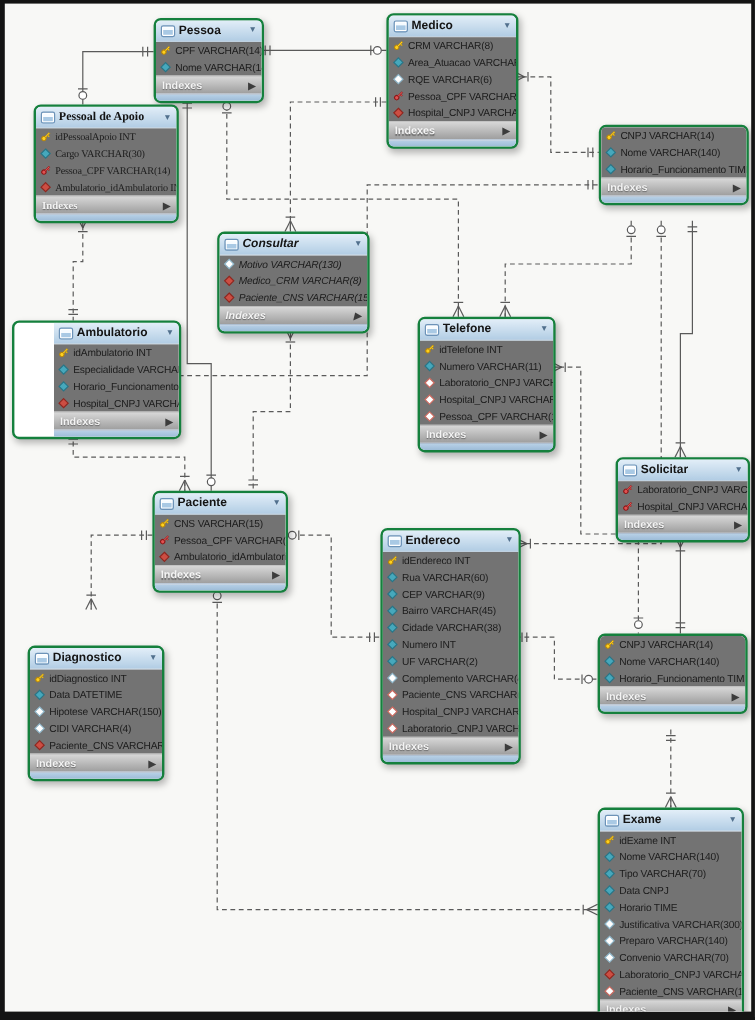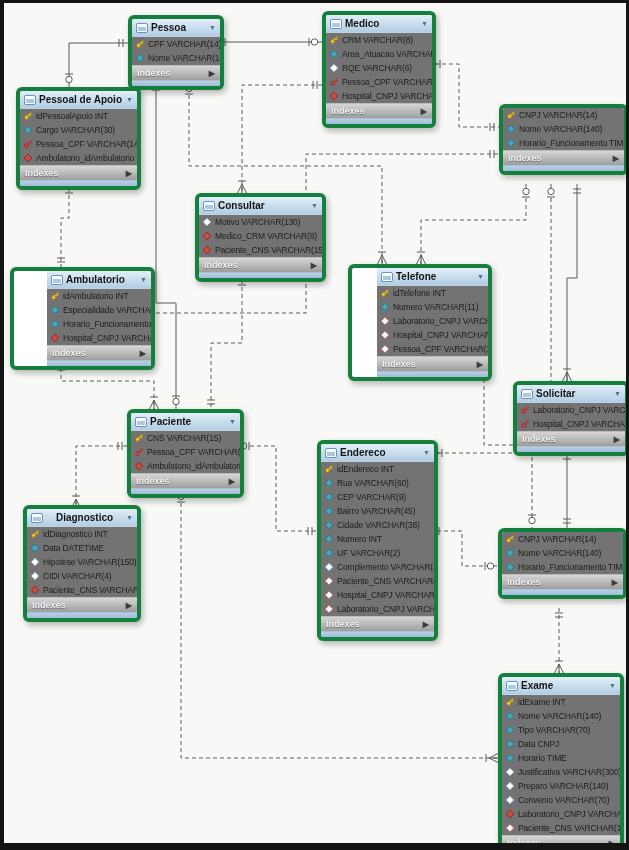--- a/index.html
+++ b/index.html
@@ -1,21 +1,21 @@
 <!DOCTYPE html>
 <html><head>
 <meta charset="utf-8">
 <style>
   html,body{margin:0;padding:0;background:#333;}
   #frame{width:629px;height:850px;box-sizing:border-box;background:#141414;
          padding:3px 3px 7px 4px;position:relative;}
   #canvas{position:relative;width:100%;height:100%;background:#f8f8f6;overflow:hidden;
           font-family:"Liberation Sans",sans-serif;}
   #rel-layer{position:absolute;left:0;top:0;z-index:1;}
-  .tbl{position:absolute;z-index:2;background:#fff;border:4px solid #15803d;
+  .tbl{position:absolute;z-index:2;background:#fff;border:2px solid #15803d;
        border-radius:6px;box-shadow:2px 3px 6px rgba(0,0,0,.28);overflow:hidden;}
   .tbl-h{height:17px;background:linear-gradient(#e2eef8,#b2cde4);
          border-bottom:1px solid #94acc06b;display:flex;align-items:center;gap:3px;padding:0 4px;}
   .tico{width:10px;height:8px;border:1px solid #6d93b8;border-radius:2px;flex:0 0 auto;
         background:linear-gradient(#f6fbff 40%,#a9c9e4 41%);box-shadow:inset 0 0 0 1px #fff;}
   .ttl{flex:1;font-size:10px;font-weight:bold;color:#141414;white-space:nowrap;overflow:hidden;}
   .arw{font-size:7px;color:#51708d;flex:0 0 auto;}
   .rows{background:#737373;}
   .row{height:14px;display:flex;align-items:center;gap:3px;padding:0 3px;
        font-size:8.5px;letter-spacing:-0.15px;color:#1c1c1c;white-space:nowrap;overflow:hidden;}
@@ -292,21 +292,21 @@
             </span>
             <span>Hospital_CNPJ VARCHAR(...</span>
           </div>
         </div>
         <div class="idx">
           <span>Indexes</span>
           <span class="iarw">▶</span>
         </div>
         <div class="ftr"></div>
       </div>
-      <div class="tbl" style="left: 12px; top: 84px; width: 117px;">
+      <div class="tbl" style="left: 24px; top: 84px; width: 117px; font-family: Liberation Serif, serif;">
         <div class="tbl-h">
           <span class="tico"></span>
           <span class="ttl">Pessoal de Apoio</span>
           <span class="arw">▼</span>
         </div>
         <div class="rows">
           <div class="row">
             <span class="fico">
               <svg width="10" height="10" viewBox="0 0 10 10" xmlns="http://www.w3.org/2000/svg">
                 <g transform="rotate(-45 5 5)">
@@ -383,21 +383,21 @@
             </span>
             <span>Horario_Funcionamento TIME</span>
           </div>
         </div>
         <div class="idx">
           <span>Indexes</span>
           <span class="iarw">▶</span>
         </div>
         <div class="ftr"></div>
       </div>
-      <div class="tbl" style="left: 191px; top: 190px; width: 123px;">
+      <div class="tbl" style="left: 177px; top: 190px; width: 123px; font-style: italic;">
         <div class="tbl-h">
           <span class="tico"></span>
           <span class="ttl">Consultar</span>
           <span class="arw">▼</span>
         </div>
         <div class="rows">
           <div class="row">
             <span class="fico">
               <svg width="10" height="10" viewBox="0 0 10 10" xmlns="http://www.w3.org/2000/svg">
                 <path d="M5 1.2 L8.8 5 L5 8.8 L1.2 5 Z" fill="#ffffff" stroke="#8fb6c9" stroke-width="1"></path>
@@ -471,21 +471,21 @@
             </span>
             <span>Hospital_CNPJ VARCHAR(14)</span>
           </div>
         </div>
         <div class="idx">
           <span>Indexes</span>
           <span class="iarw">▶</span>
         </div>
         <div class="ftr"></div>
       </div>
-      <div class="tbl" style="left: 344px; top: 261px; width: 111px; padding-left: 25px;">
+      <div class="tbl" style="left: 344px; top: 261px; width: 111px;">
         <div class="tbl-h">
           <span class="tico"></span>
           <span class="ttl">Telefone</span>
           <span class="arw">▼</span>
         </div>
         <div class="rows">
           <div class="row">
             <span class="fico">
               <svg width="10" height="10" viewBox="0 0 10 10" xmlns="http://www.w3.org/2000/svg">
                 <g transform="rotate(-45 5 5)">
@@ -719,21 +719,21 @@
             </span>
             <span>Laboratorio_CNPJ VARCHAR(14)</span>
           </div>
         </div>
         <div class="idx">
           <span>Indexes</span>
           <span class="iarw">▶</span>
         </div>
         <div class="ftr"></div>
       </div>
-      <div class="tbl" style="left: 19px; top: 502px; width: 110px; text-align: center;">
+      <div class="tbl" style="left: 19px; top: 535px; width: 110px;">
         <div class="tbl-h">
           <span class="tico"></span>
           <span class="ttl">Diagnostico</span>
           <span class="arw">▼</span>
         </div>
         <div class="rows">
           <div class="row">
             <span class="fico">
               <svg width="10" height="10" viewBox="0 0 10 10" xmlns="http://www.w3.org/2000/svg">
                 <g transform="rotate(-45 5 5)">

